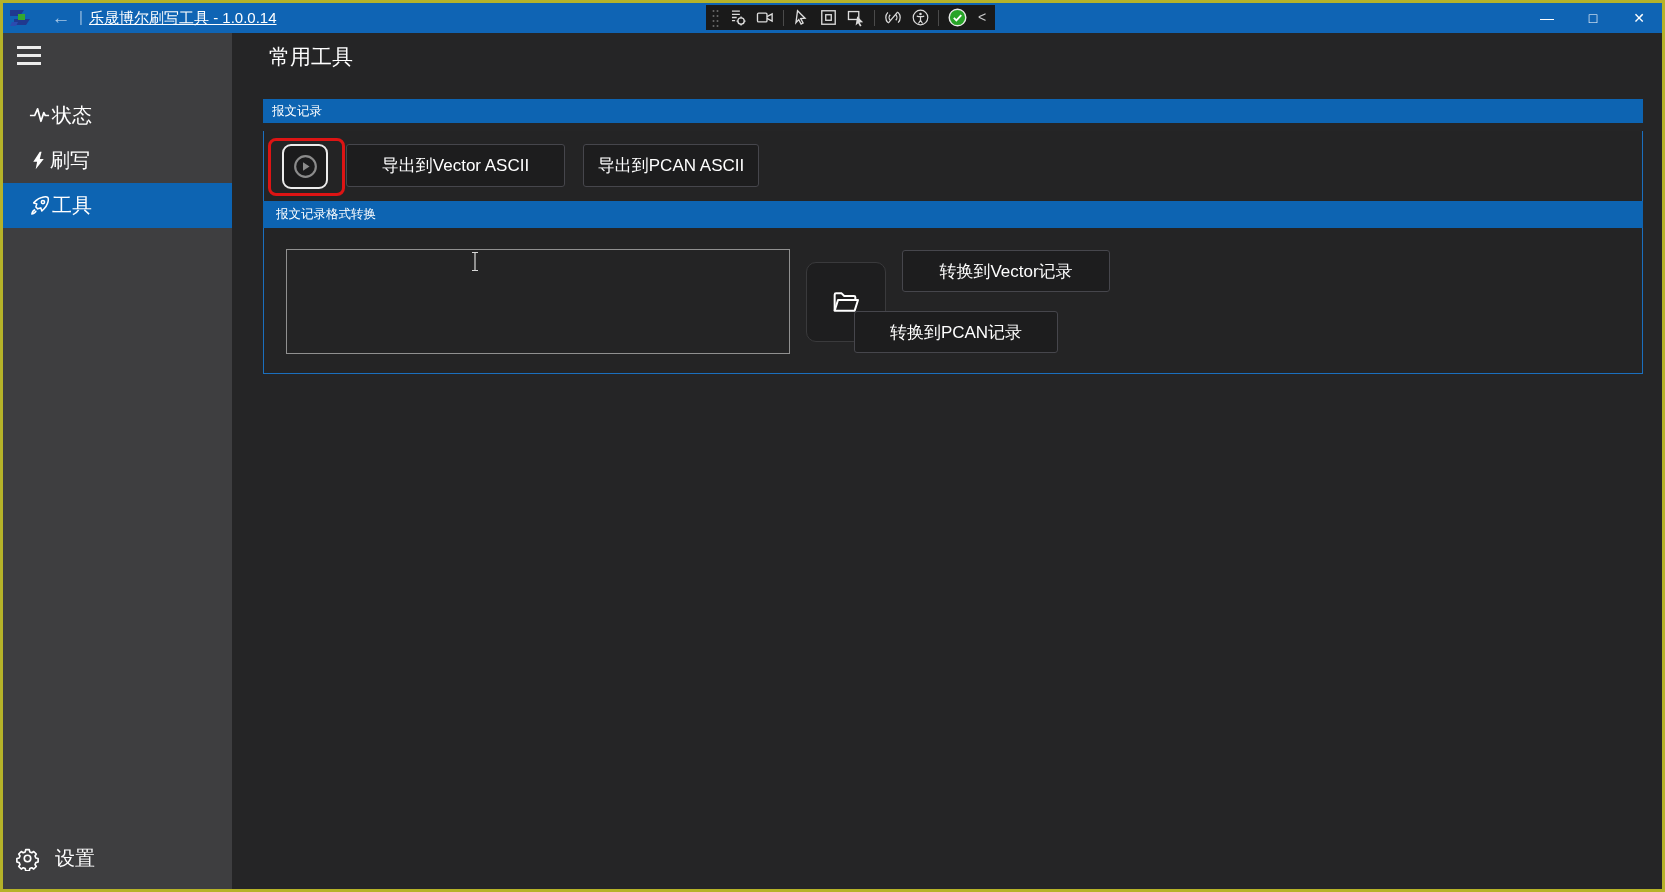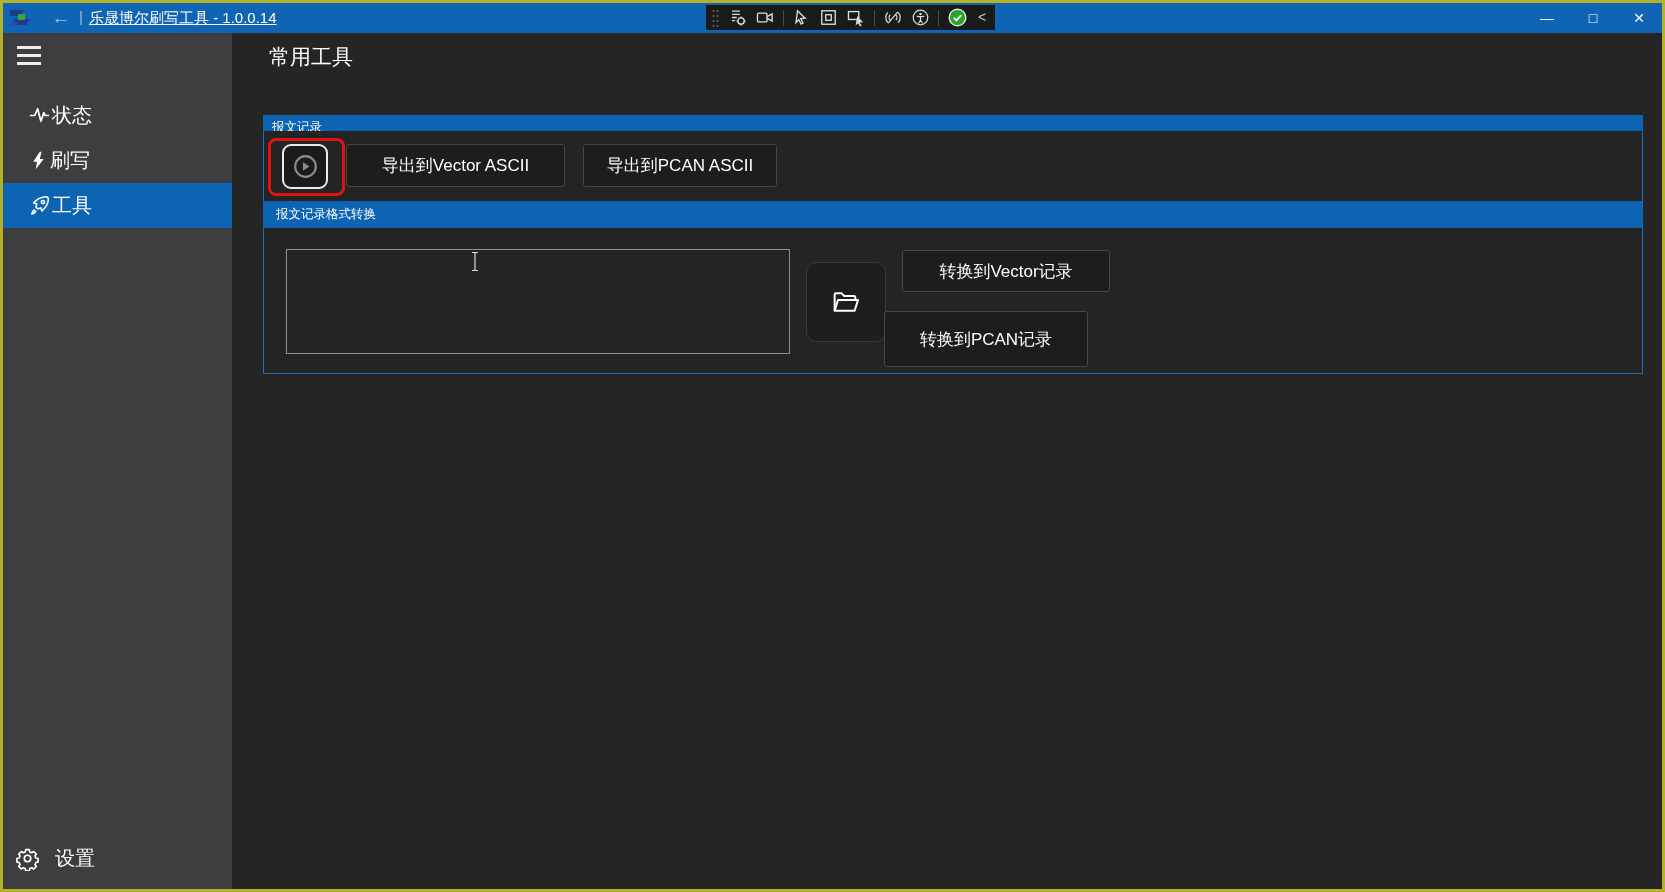--- a/index.html
+++ b/index.html
@@ -25,36 +25,36 @@
   .burger div{height:3px;background:#ededed;margin-bottom:5px;}
   .nav{position:absolute;left:0;top:60px;right:0;}
   .item{height:45px;display:flex;align-items:center;gap:1px;padding-left:25px;color:#fff;font-size:20px;cursor:pointer;}
   .item.sel{background:#0d64b2;}
   .item svg{flex:0 0 auto;}
   .settings{position:absolute;left:0;right:0;bottom:8px;height:45px;display:flex;align-items:center;gap:15px;padding-left:12px;color:#fff;font-size:20px;cursor:pointer;}
 
   
   .pgtitle{position:absolute;left:266px;top:40px;color:#fff;font-size:21px;}
   .grp-hdr{position:absolute;left:260px;width:1380px;background:#0d64b2;color:#fff;font-size:12.5px;padding-left:9px;display:flex;align-items:center;}
-  .hdr1{top:112px;height:24px;}
+  .hdr1{top:96px;height:24px;}
   .hdr2{top:198px;height:27px;padding-left:13px;}
   .grp-body{position:absolute;left:260px;width:1380px;background:#242425;border-left:1px solid #1b6fbe;border-right:1px solid #1b6fbe;}
   .body1{top:128px;height:70px;}
   .body2{top:225px;height:146px;border-bottom:1px solid #1b6fbe;}
 
   .redbox{position:absolute;left:265px;top:135px;width:77px;height:58px;border:3px solid #dd1414;border-radius:8px;}
   .playbtn{position:absolute;left:279px;top:141px;width:46px;height:45px;background:#1b1b1c;border:2px solid #ececec;border-radius:9px;display:flex;align-items:center;justify-content:center;cursor:pointer;}
   .btn{position:absolute;background:#1d1d1e;border:1px solid #46464c;border-radius:3px;color:#fff;font-size:17px;display:flex;align-items:center;justify-content:center;cursor:pointer;white-space:nowrap;}
   .bVec{left:343px;top:141px;width:219px;height:43px;}
-  .bPcan{left:580px;top:141px;width:194px;height:43px;}
+  .bPcan{left:580px;top:141px;width:176px;height:43px;}
   .fileinput{position:absolute;left:283px;top:246px;width:504px;height:105px;border:1px solid #909090;background:transparent;color:#fff;font-size:14px;padding:6px;cursor:text;}
   .ibeam{position:absolute;left:467px;top:248px;}
   .folderbtn{position:absolute;left:803px;top:259px;width:80px;height:80px;background:#1e1e1f;border:1px solid #3a3a3c;border-radius:10px;display:flex;align-items:center;justify-content:center;cursor:pointer;}
   .bCv{left:899px;top:247px;width:208px;height:42px;}
-  .bCp{left:881px;top:308px;width:204px;height:56px;}
+  .bCp{left:851px;top:308px;width:204px;height:42px;}
 </style>
 </head>
 <body>
 
 <div class="win">
 
   <div class="titlebar">
     <svg class="applogo" viewBox="0 0 26 26">
       <polygon points="3,5 17,5 13,11 3,11" fill="#20398f"></polygon>
       <polygon points="7,14 23,14 19,20 7,20" fill="#20398f"></polygon>

